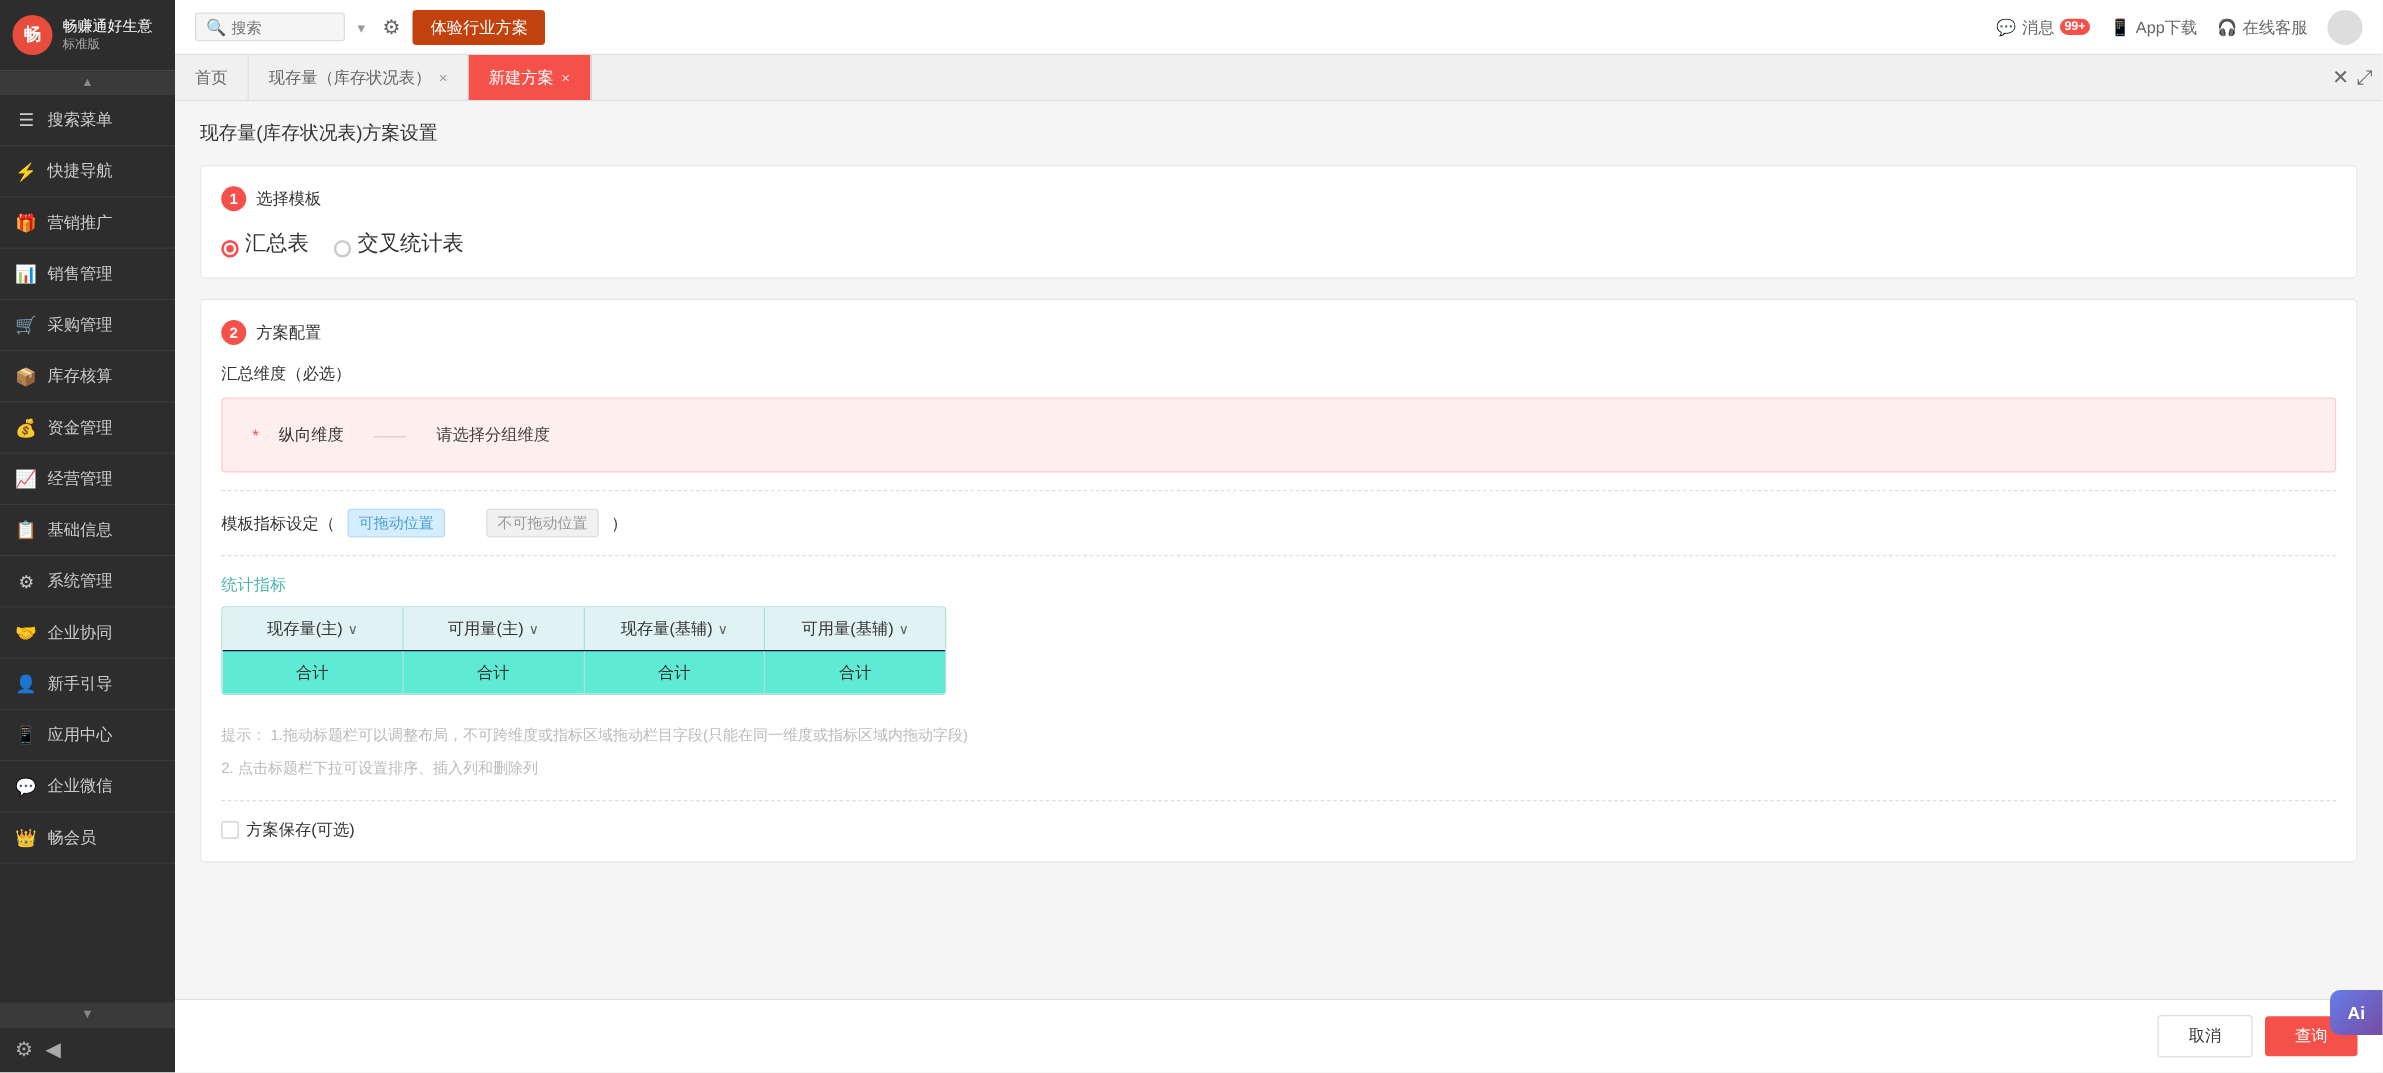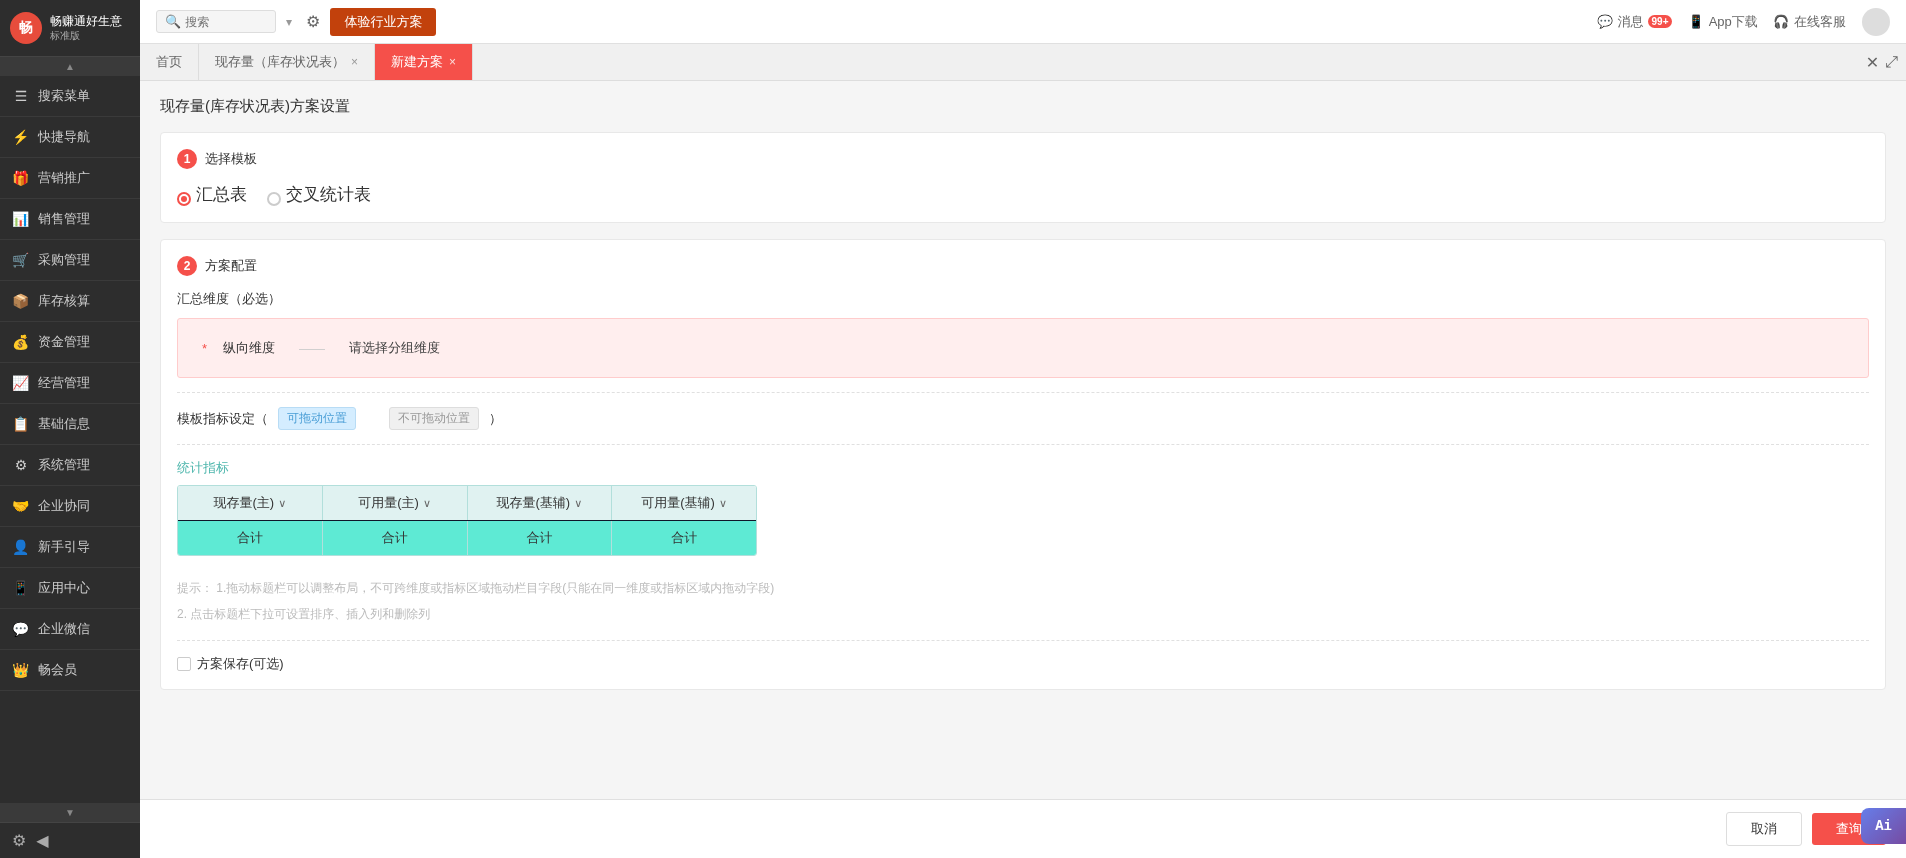--- a/index.html
+++ b/index.html
@@ -326,30 +326,29 @@
       padding: 7px 24px;
       cursor: pointer;
       font-size: 13px;
       color: white;
     }
 
     
     .ai-btn {
       position: fixed;
       right: 0;
-      bottom: 14px;
+      bottom: 30px;
       background: linear-gradient(135deg, #667eea 0%, #764ba2 100%);
       color: white;
       border-radius: 8px 0 0 8px;
       padding: 10px 14px;
       cursor: pointer;
       font-size: 14px;
       font-weight: bold;
       z-index: 1000;
-      font-family: Liberation Mono, monospace;
     }
 
     .divider { border: none; border-top: 1px dashed #e0e0e0; margin: 14px 0; }
   </style>
 </head>
 <body>
 
 <div class="sidebar">
   <div class="sidebar-logo">
     <div class="sidebar-logo-icon">畅</div>

